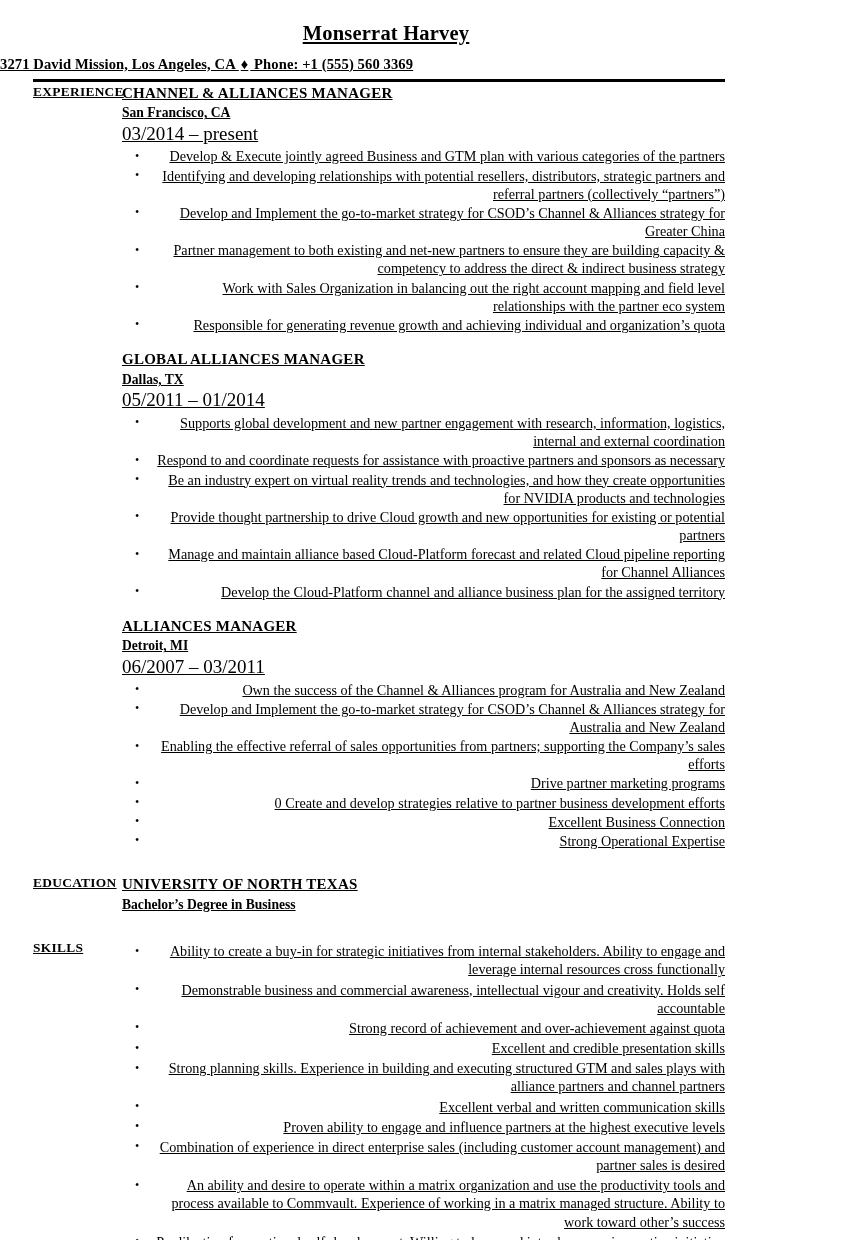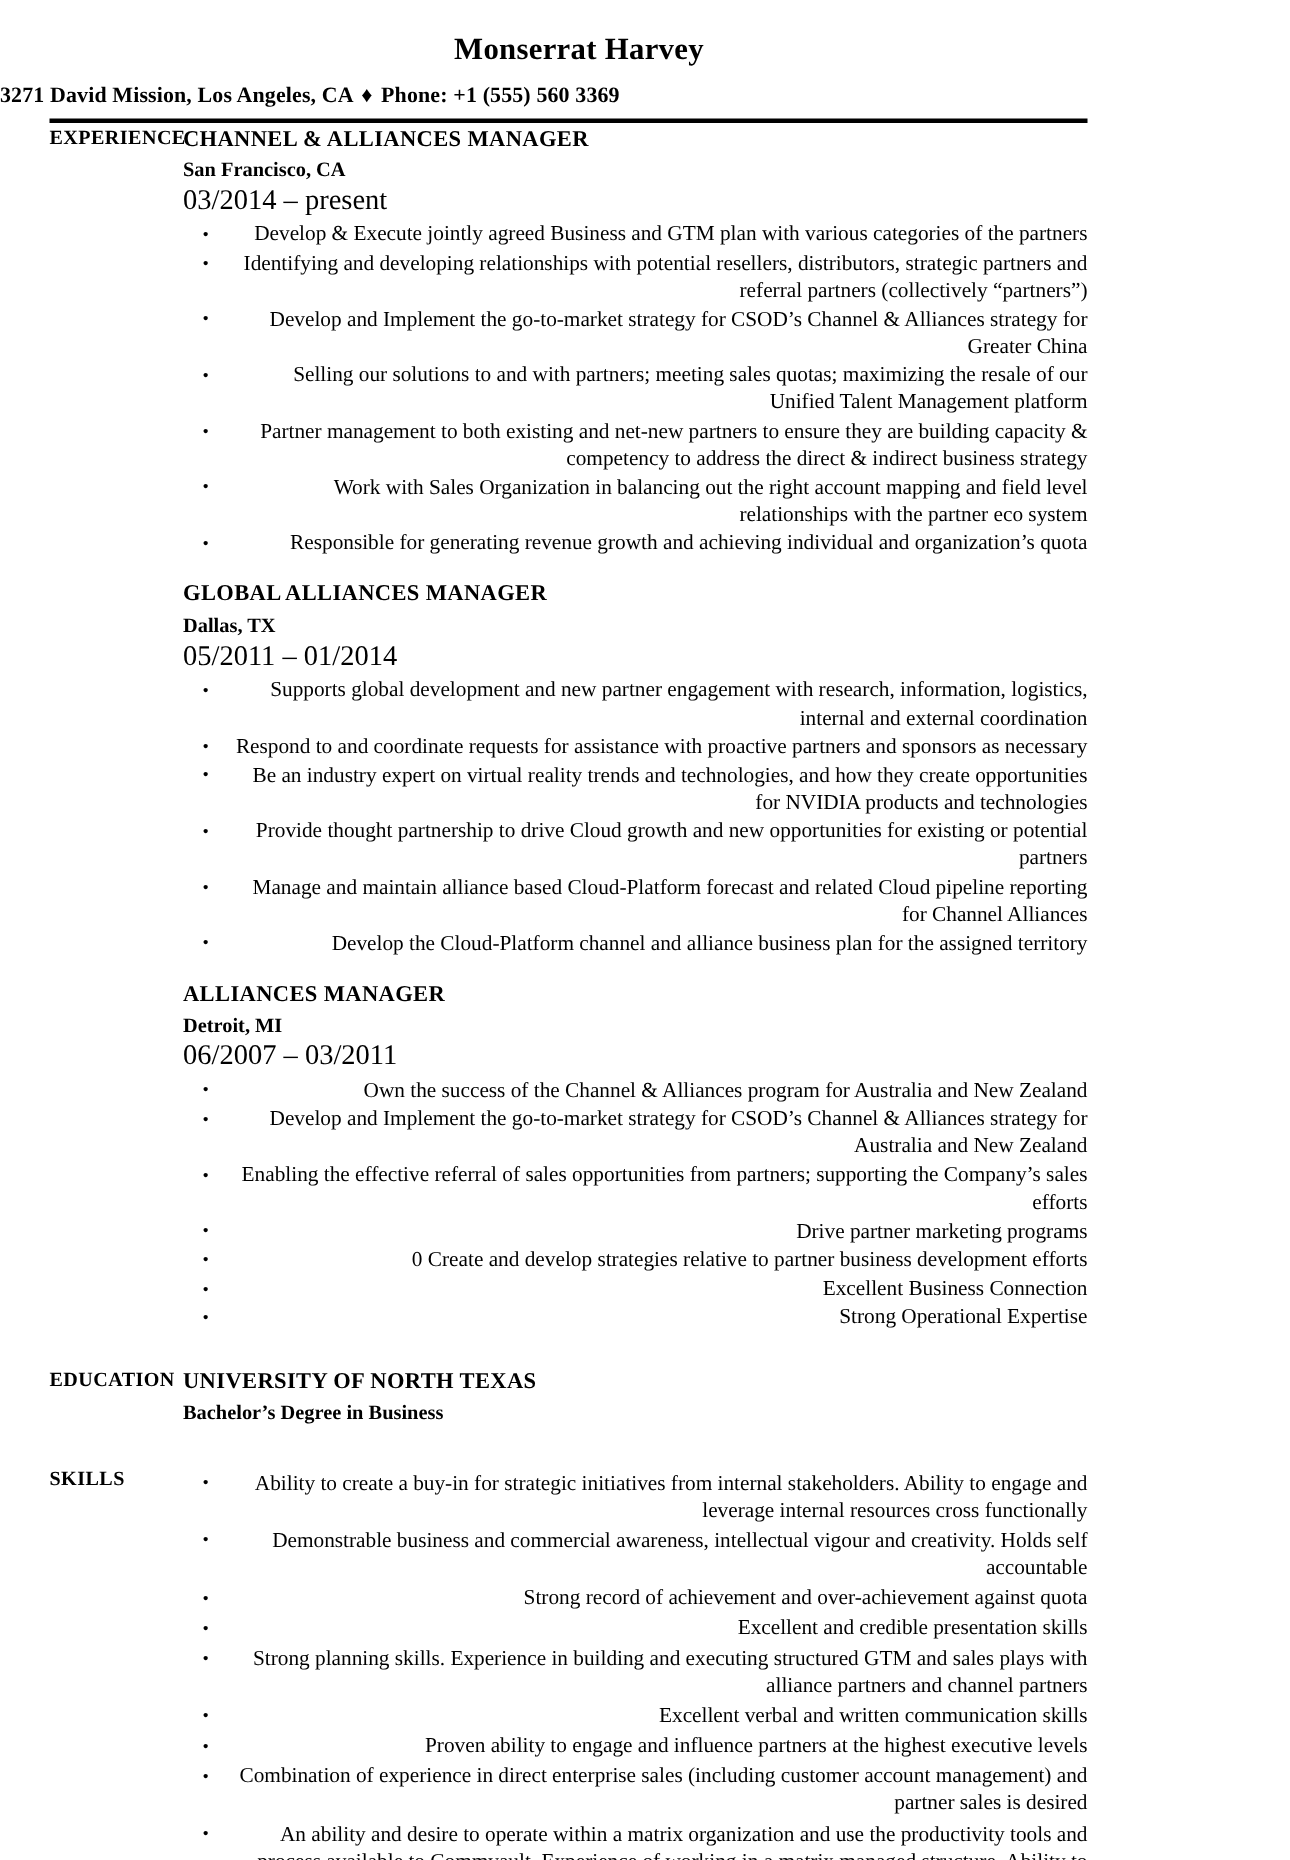--- a/index.html
+++ b/index.html
@@ -14,20 +14,21 @@
     font-family: "Liberation Serif", "DejaVu Serif", serif;
     color: #000000;
     position: relative;
   }
   .page {
     width: 772px;
     height: 1240px;
     position: relative;
     box-sizing: border-box;
     padding: 0;
+    text-decoration: underline;
   }
 
   
   .header {
     padding-top: 22px;
   }
   .cand-name {
     text-align: center;
     font-weight: bold;
     font-size: 20.5px;
@@ -157,21 +158,20 @@
     <div class="section-body">
 
       <div class="job">
         <div class="job-title">CHANNEL &amp; ALLIANCES MANAGER</div>
         <div class="job-location">San Francisco, CA</div>
         <div class="job-dates">03/2014 – present</div>
         <ul class="bullets">
           <li>Develop &amp; Execute jointly agreed Business and GTM plan with various categories of the partners</li>
           <li>Identifying and developing relationships with potential resellers, distributors, strategic partners and referral partners (collectively “partners”)</li>
           <li>Develop and Implement the go-to-market strategy for CSOD’s Channel &amp; Alliances strategy for Greater China</li>
-          <li>Selling our solutions to and with partners; meeting sales quotas; maximizing the resale of our Unified Talent Management platform</li>
           <li>Partner management to both existing and net-new partners to ensure they are building capacity &amp; competency to address the direct &amp; indirect business strategy</li>
           <li>Work with Sales Organization in balancing out the right account mapping and field level relationships with the partner eco system</li>
           <li>Responsible for generating revenue growth and achieving individual and organization’s quota</li>
         </ul>
       </div>
 
       <div class="job">
         <div class="job-title">GLOBAL ALLIANCES MANAGER</div>
         <div class="job-location">Dallas, TX</div>
         <div class="job-dates">05/2011 – 01/2014</div>

